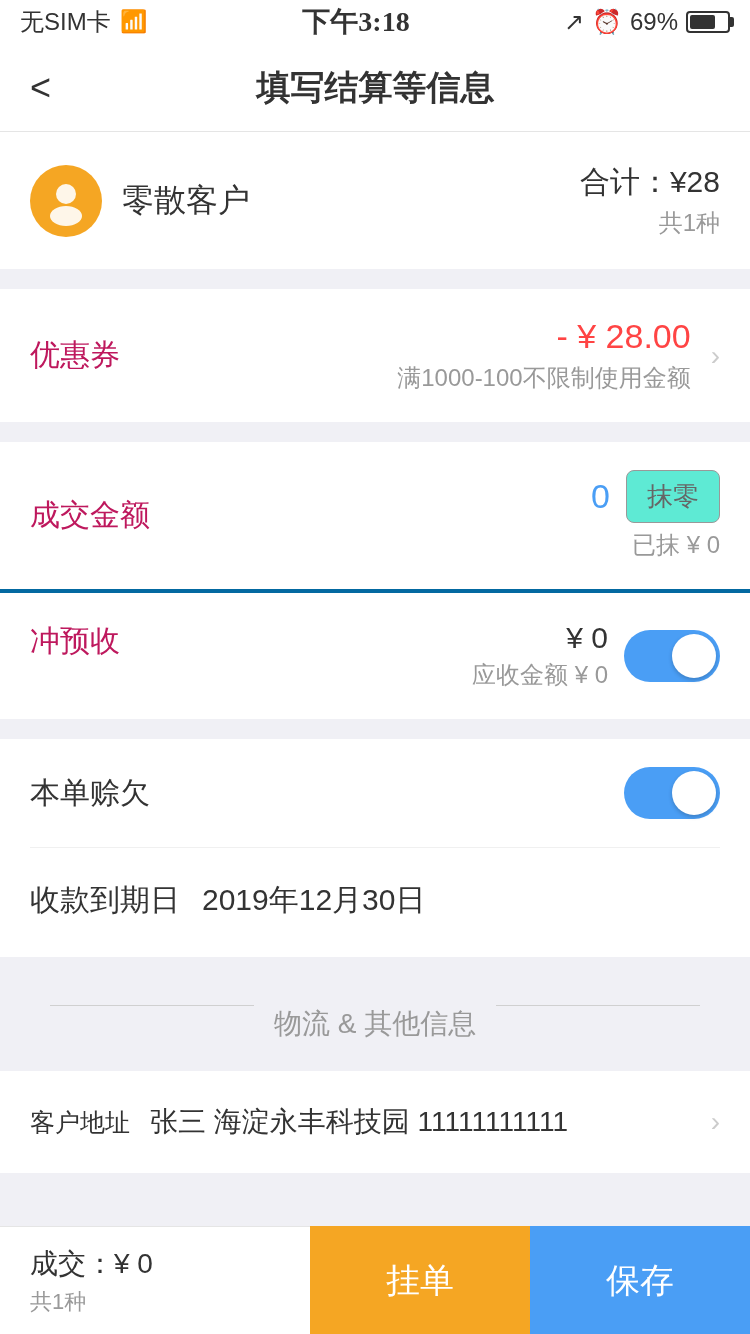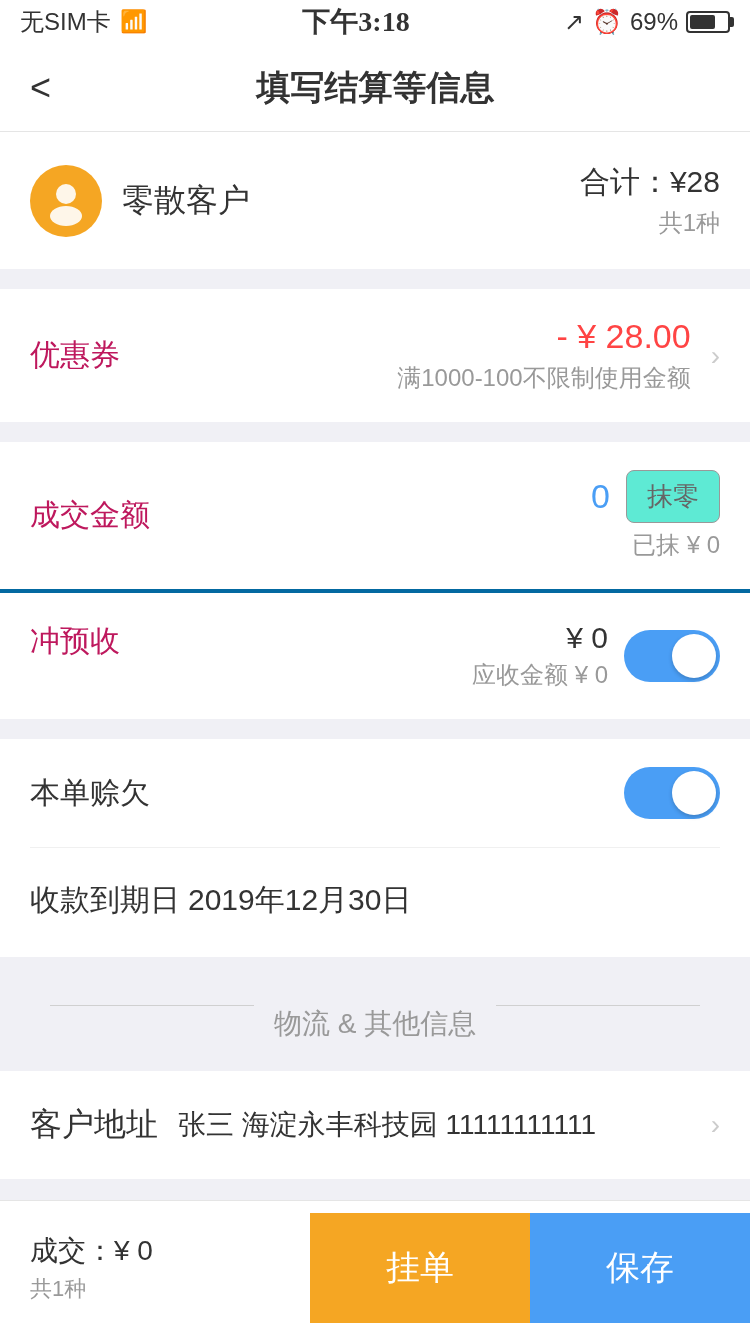--- a/index.html
+++ b/index.html
@@ -162,21 +162,21 @@
       align-items: center;
       justify-content: space-between;
       padding: 28px 0;
     }
     .credit-label { font-size: 30px; color: #333; }
     .credit-date-row {
       display: flex;
       align-items: center;
       padding: 0 0 36px 0;
     }
-    .credit-date-label { font-size: 30px; color: #333; margin-right: 8px; }
+    .credit-date-label { font-size: 30px; color: #333; margin-right: 22px; }
     .credit-date-value { font-size: 30px; color: #333; }
     .divider { height: 1px; background: #f0f0f0; }
     .logistics-header {
       text-align: center;
       padding: 28px 30px;
       font-size: 28px;
       color: #999;
       background: #f0f0f5;
       position: relative;
       display: flex;
@@ -196,33 +196,33 @@
     .address-section {
       background: #fff;
       margin-bottom: 20px;
     }
     .address-row {
       display: flex;
       align-items: center;
       justify-content: space-between;
       padding: 32px 30px;
     }
-    .address-label { font-size: 32px; color: #333; flex-shrink: 0; margin-right: 20px; }
+    .address-label { font-size: 25px; color: #333; flex-shrink: 0; margin-right: 20px; }
     .address-value { font-size: 28px; color: #333; flex: 1; }
     .address-chevron { color: #ccc; font-size: 28px; }
 
     
     .bottom-spacer { height: 200px; }
 
     
     .bottom-bar {
       position: fixed;
       bottom: 0;
       width: 750px;
-      height: 134px;
+      height: 108px;
       display: flex;
       align-items: center;
       background: #fff;
       border-top: 1px solid #e5e5e5;
     }
     .bottom-info {
       flex: 1;
       padding: 0 30px;
     }
     .bottom-deal { font-size: 28px; color: #333; }

